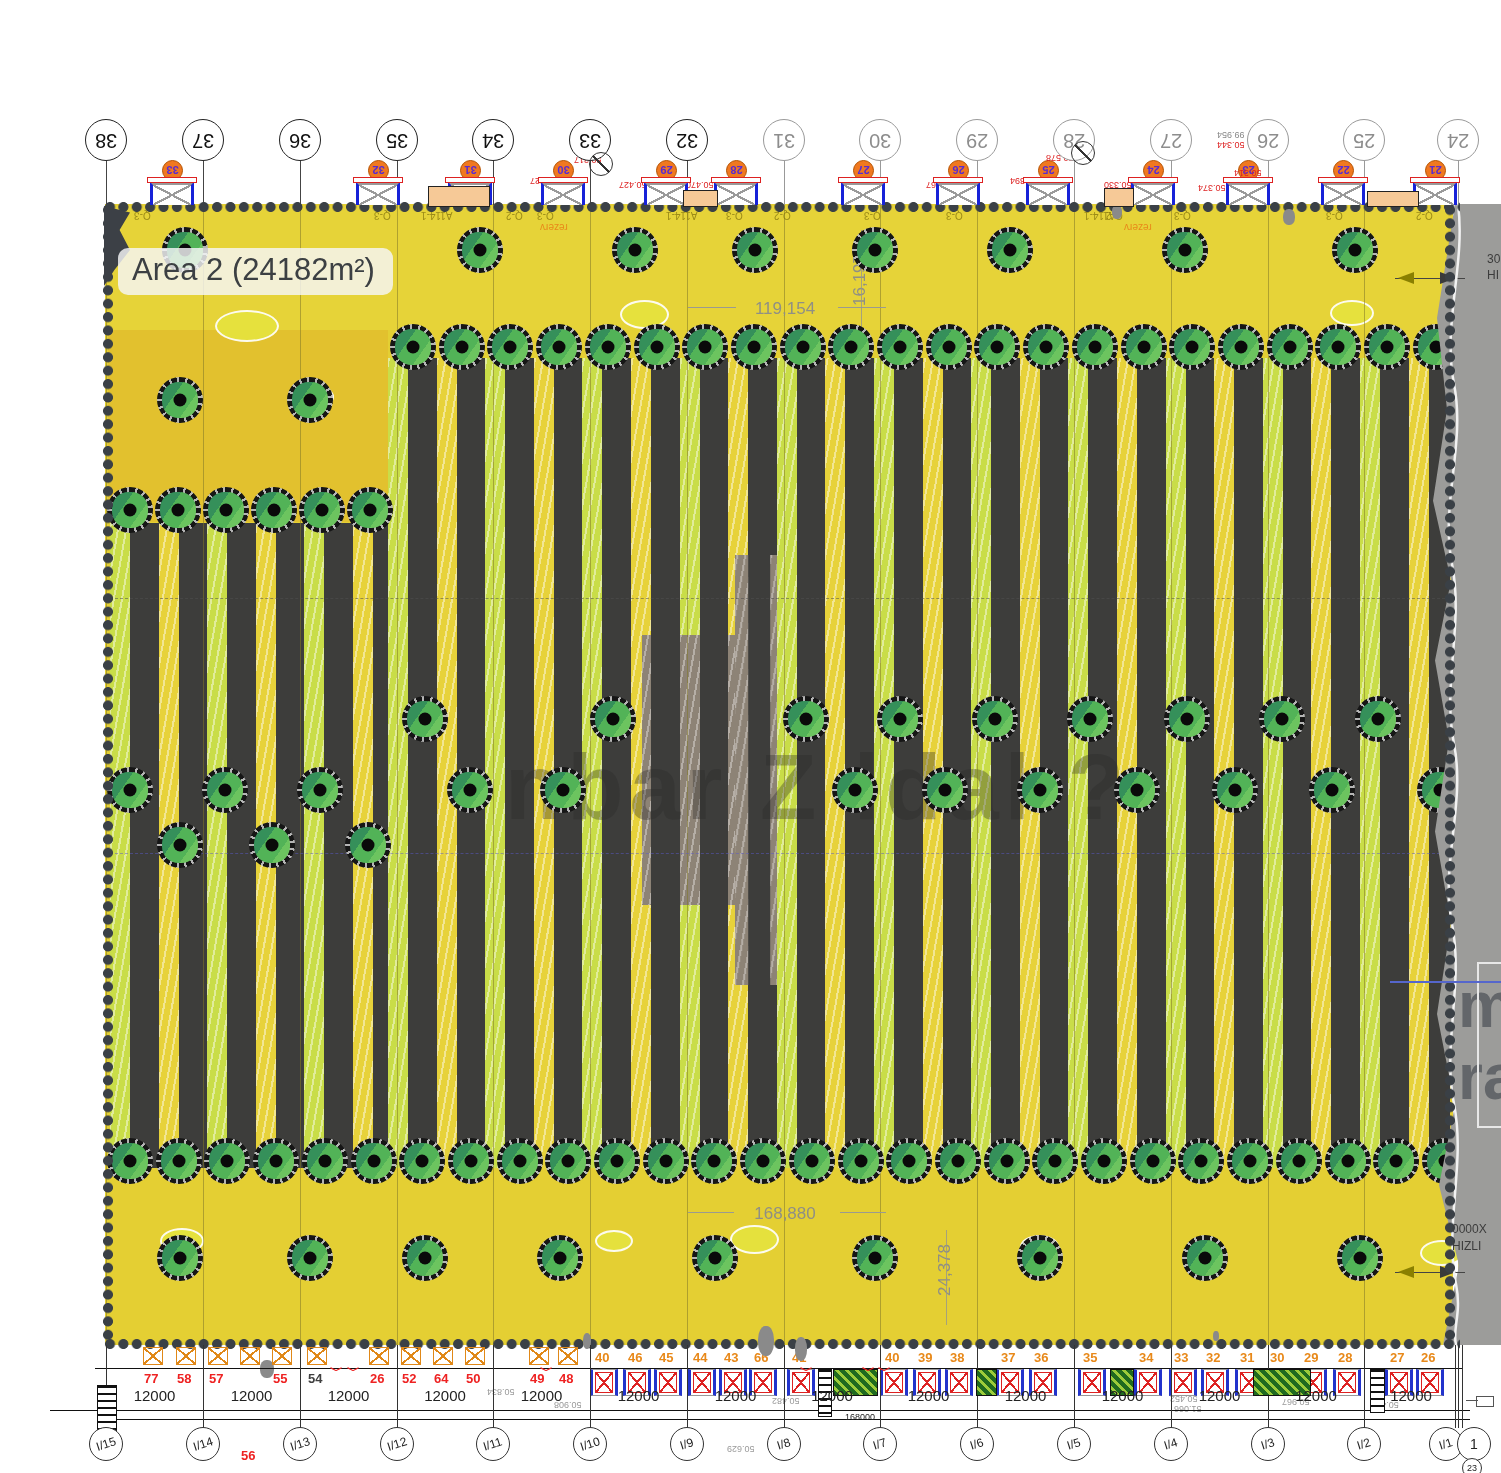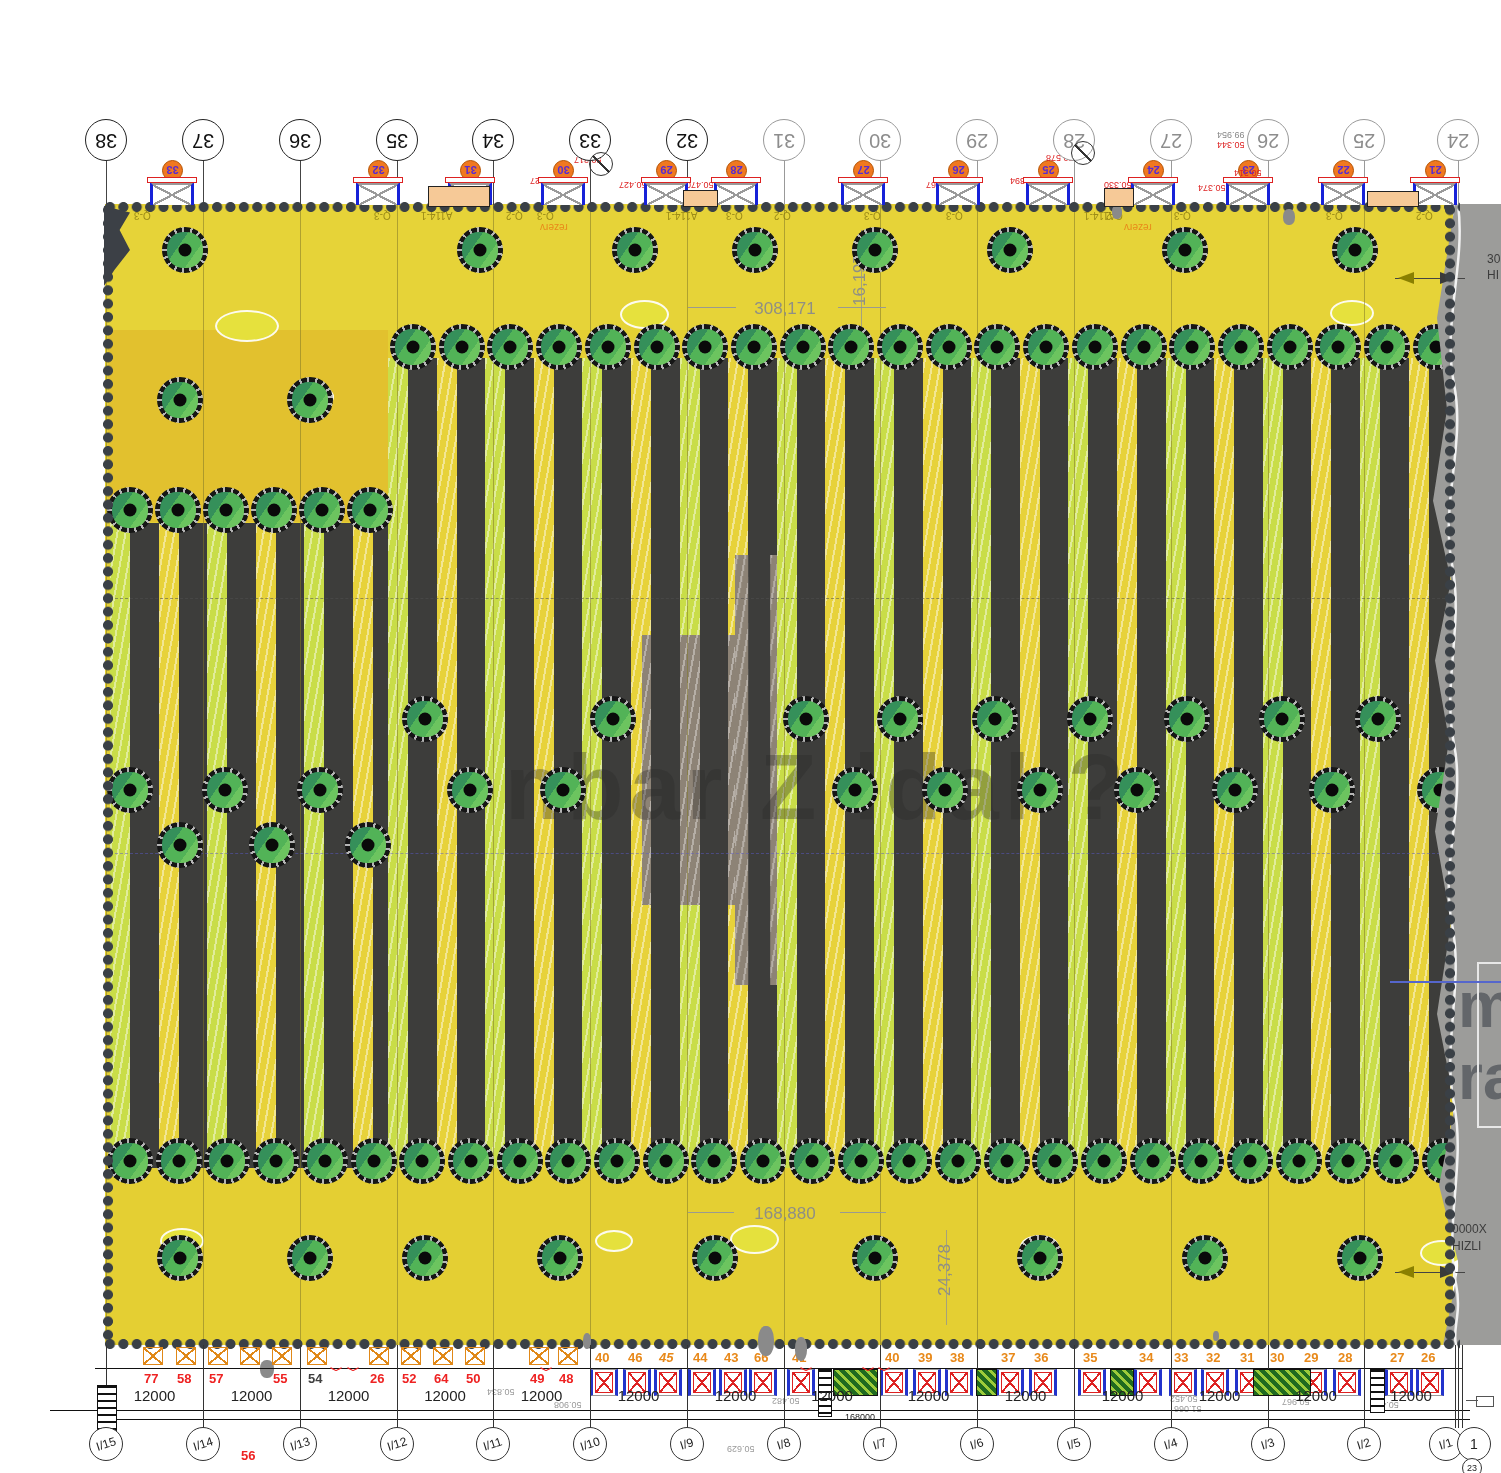--- a/index.html
+++ b/index.html
@@ -70,22 +70,23 @@
   .num{position:absolute;font-size:13px;font-weight:bold;white-space:nowrap;z-index:7;}
   .arrowline{position:absolute;height:1px;background:#444;z-index:8;}
   .tri{position:absolute;width:0;height:0;z-index:8;}
 </style>
 </head>
 <body>
 
 <div id="canvas">
 
   <div id="watermark-main">nbar Z ldal ?</div>
+  <div id="area-label" style="z-index:40;">Area 2 (24182m²)</div>
 
-  <div class="dimtext" style="left:685px;top:299px;width:200px;">308,171</div>
+  <div class="dimtext" style="left:685px;top:299px;width:200px;">119,154</div>
   <div class="dimtext" style="left:800px;top:270px;width:120px;transform:rotate(-90deg);">16,197</div>
   <div class="dimtext" style="left:685px;top:1204px;width:200px;">168,880</div>
   <div class="dimtext" style="left:885px;top:1260px;width:120px;transform:rotate(-90deg);">24,378</div>
 <div style="position: absolute; left: 105px; top: 204px; width: 1348px; height: 1141px; background: rgb(228, 207, 51); z-index: 0;"></div>
     <div style="position: absolute; left: 108px; top: 330px; width: 280px; height: 192px; background: rgb(226, 193, 46); z-index: 1;"></div>
     <div style="position: absolute; left: 108px; top: 206px; width: 1340px; height: 124px; background: rgb(230, 211, 56); z-index: 1;"></div>
     <div class="stripes" style="position: absolute; left: 388px; top: 358px; width: 1062px; height: 810px; z-index: 2;"></div>
     <div class="stripes" style="position: absolute; left: 110px; top: 523px; width: 278px; height: 645px; z-index: 2;"></div>
     <div class="grayblob" style="position: absolute; left: 642px; top: 635px; width: 133px; height: 270px; z-index: 3; background-position-x: -11px;"></div>
     <div class="grayblob" style="position: absolute; left: 735px; top: 555px; width: 42px; height: 430px; z-index: 3; background-position-x: -6.8px;"></div>
@@ -492,21 +493,21 @@
     <div class="orangeA" style="position: absolute; left: 558px; top: 1347px; width: 20px; height: 18px; z-index: 14;"></div>
     <div class="num" style="position: absolute; left: 559px; top: 1371px; color: rgb(238, 34, 34);">48</div>
     <div class="num" style="position: absolute; left: 595px; top: 1350px; color: rgb(232, 137, 26);">40</div>
     <div class="redA" style="position: absolute; left: 590px; top: 1369px; width: 28px; height: 27px; z-index: 14;">
       <i></i>
     </div>
     <div class="num" style="position: absolute; left: 628px; top: 1350px; color: rgb(232, 137, 26);">46</div>
     <div class="redA" style="position: absolute; left: 623px; top: 1369px; width: 28px; height: 27px; z-index: 14;">
       <i></i>
     </div>
-    <div class="num" style="position: absolute; left: 659px; top: 1350px; color: rgb(232, 137, 26); font-style: italic;">45</div>
+    <div class="num" style="position: absolute; left: 659px; top: 1350px; color: rgb(232, 137, 26);">45</div>
     <div class="redA" style="position: absolute; left: 654px; top: 1369px; width: 28px; height: 27px; z-index: 14;">
       <i></i>
     </div>
     <div class="num" style="position: absolute; left: 693px; top: 1350px; color: rgb(232, 137, 26);">44</div>
     <div class="redA" style="position: absolute; left: 688px; top: 1369px; width: 28px; height: 27px; z-index: 14;">
       <i></i>
     </div>
     <div class="num" style="position: absolute; left: 724px; top: 1350px; color: rgb(232, 137, 26);">43</div>
     <div class="redA" style="position: absolute; left: 719px; top: 1369px; width: 28px; height: 27px; z-index: 14;">
       <i></i>

